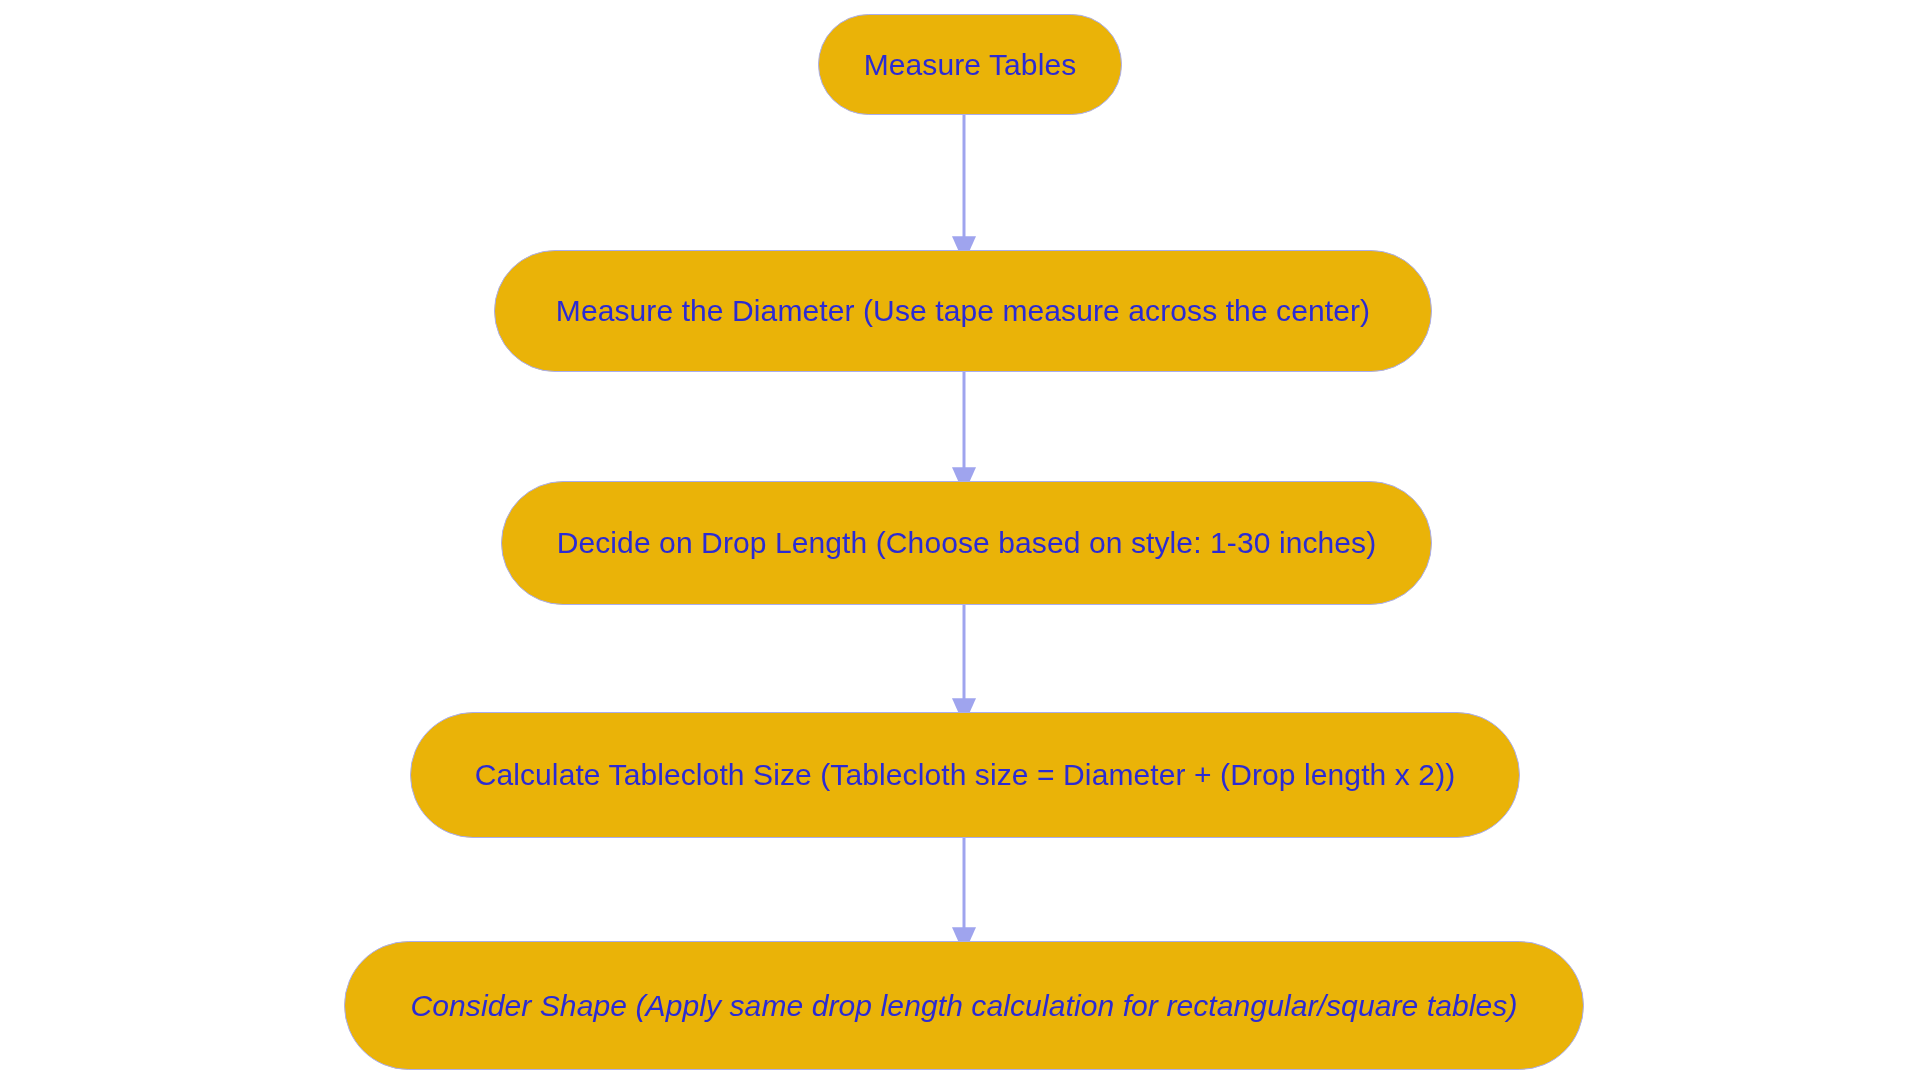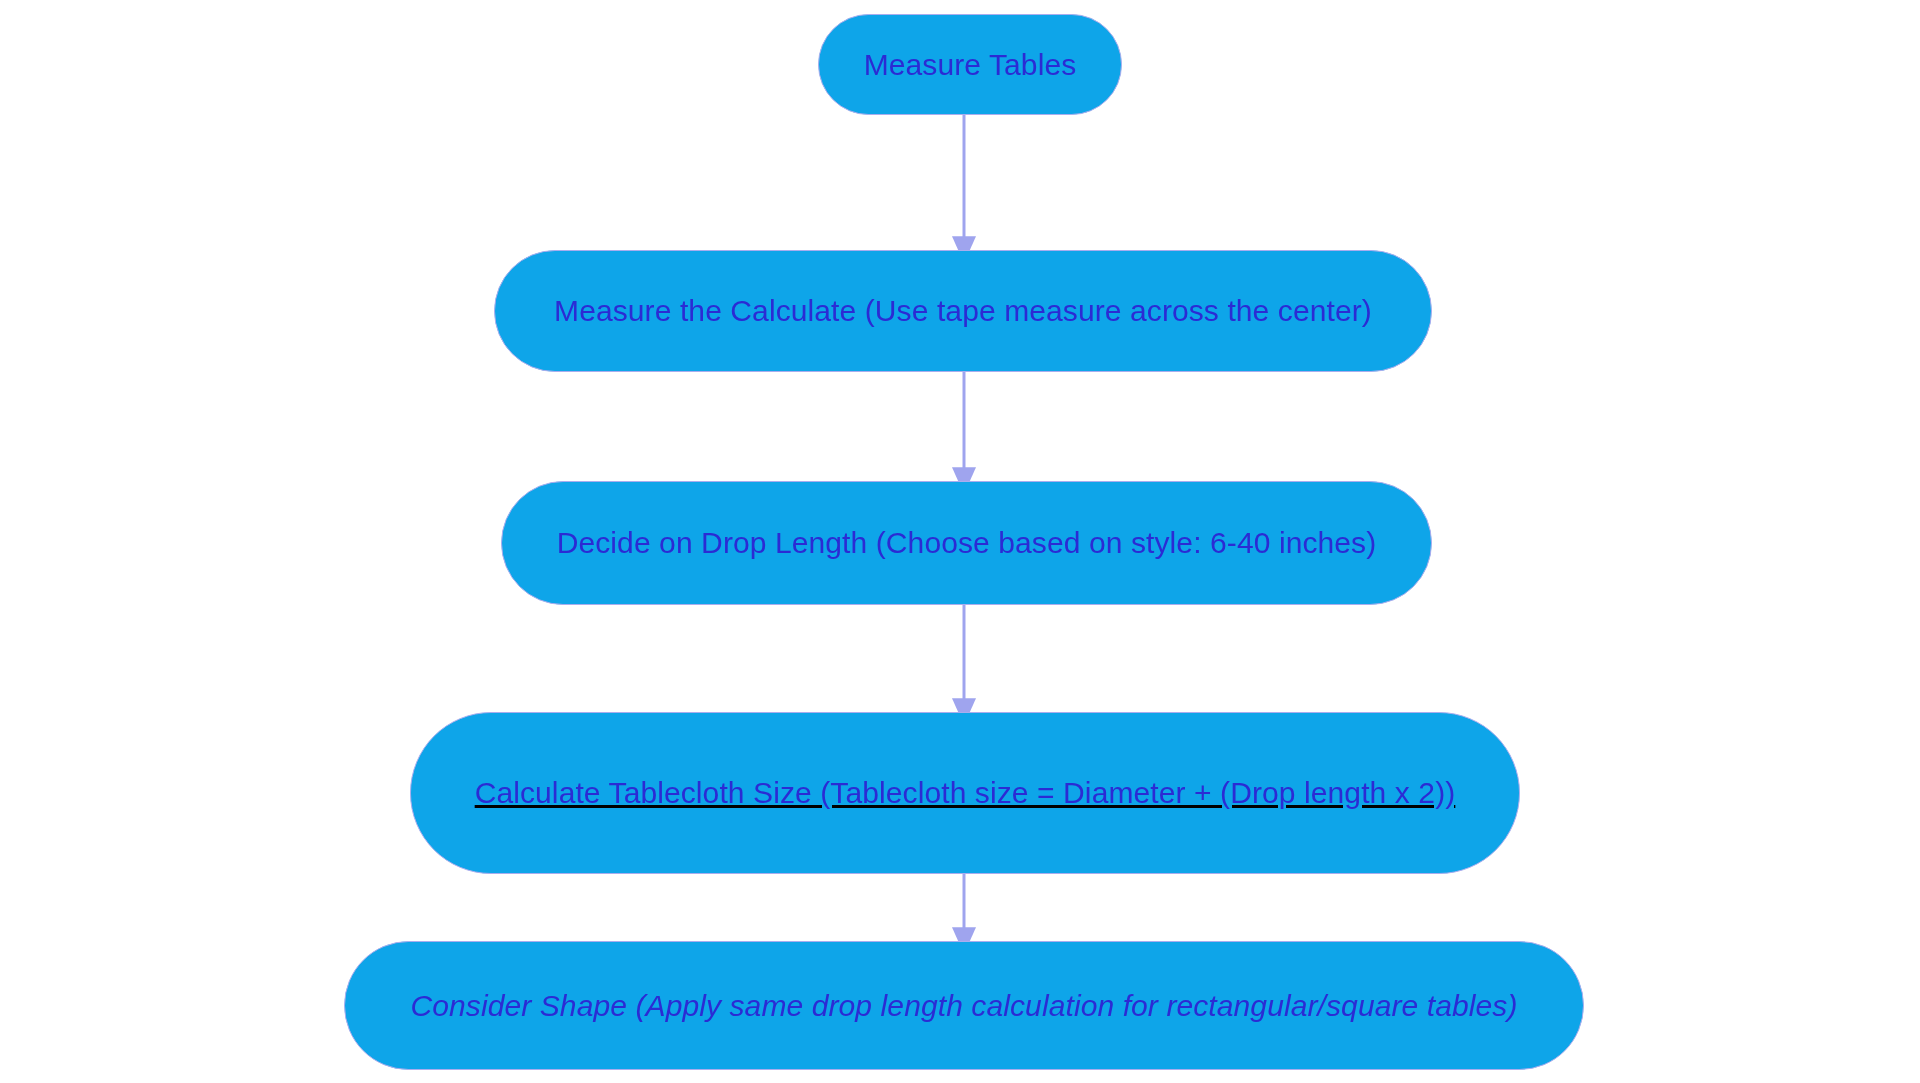--- a/index.html
+++ b/index.html
@@ -32,42 +32,42 @@
   }
 
   
   .node {
     position: absolute;
     z-index: 2;
     box-sizing: border-box;
     display: flex;
     align-items: center;
     justify-content: center;
-    background: #0ea5e9;
+    background: #eab308;
     border: 1.6px solid #a9adee;
     border-radius: 999px;
     text-align: center;
     padding: 0 26px;
   }
 
   .node-label {
     color: #2b2bd4;
     font-family: "Liberation Sans", sans-serif;
     font-size: 30px;
     font-weight: 400;
     line-height: 1.2;
     letter-spacing: 0.1px;
     white-space: nowrap;
   }
 
   
   #node-0 { left: 818px;  top: 14px;  width: 304px;  height: 101px; }
   #node-1 { left: 494px;  top: 250px; width: 938px;  height: 122px; }
   #node-2 { left: 501px;  top: 481px; width: 931px;  height: 124px; }
-  #node-3 { left: 410px;  top: 712px; width: 1110px; height: 162px; text-decoration: underline; }
+  #node-3 { left: 410px;  top: 712px; width: 1110px; height: 126px; }
   #node-4 { left: 344px;  top: 941px; width: 1240px; height: 129px; font-style: italic; }
 </style>
 </head>
 <body>
 
 <div id="flowchart">
 
   <svg id="connector-layer" viewBox="0 0 1920 1083" width="1920" height="1083" xmlns="http://www.w3.org/2000/svg">
     <defs>
       <marker id="arrowhead" markerWidth="9" markerHeight="8" refX="0.6" refY="4" orient="auto" markerUnits="strokeWidth">
@@ -82,25 +82,25 @@
     <line x1="964" y1="605" x2="964" y2="700" stroke="#9fa4ee" stroke-width="3" marker-end="url(#arrowhead)"></line>
 
     <line x1="964" y1="838" x2="964" y2="929" stroke="#9fa4ee" stroke-width="3" marker-end="url(#arrowhead)"></line>
   </svg>
 
   <div class="node" id="node-0">
     <span class="node-label">Measure Tables</span>
   </div>
 
   <div class="node" id="node-1">
-    <span class="node-label">Measure the Calculate (Use tape measure across the center)</span>
+    <span class="node-label">Measure the Diameter (Use tape measure across the center)</span>
   </div>
 
   <div class="node" id="node-2">
-    <span class="node-label">Decide on Drop Length (Choose based on style: 6-40 inches)</span>
+    <span class="node-label">Decide on Drop Length (Choose based on style: 1-30 inches)</span>
   </div>
 
   <div class="node" id="node-3">
     <span class="node-label">Calculate Tablecloth Size (Tablecloth size = Diameter + (Drop length x 2))</span>
   </div>
 
   <div class="node" id="node-4">
     <span class="node-label">Consider Shape (Apply same drop length calculation for rectangular/square tables)</span>
   </div>
 

